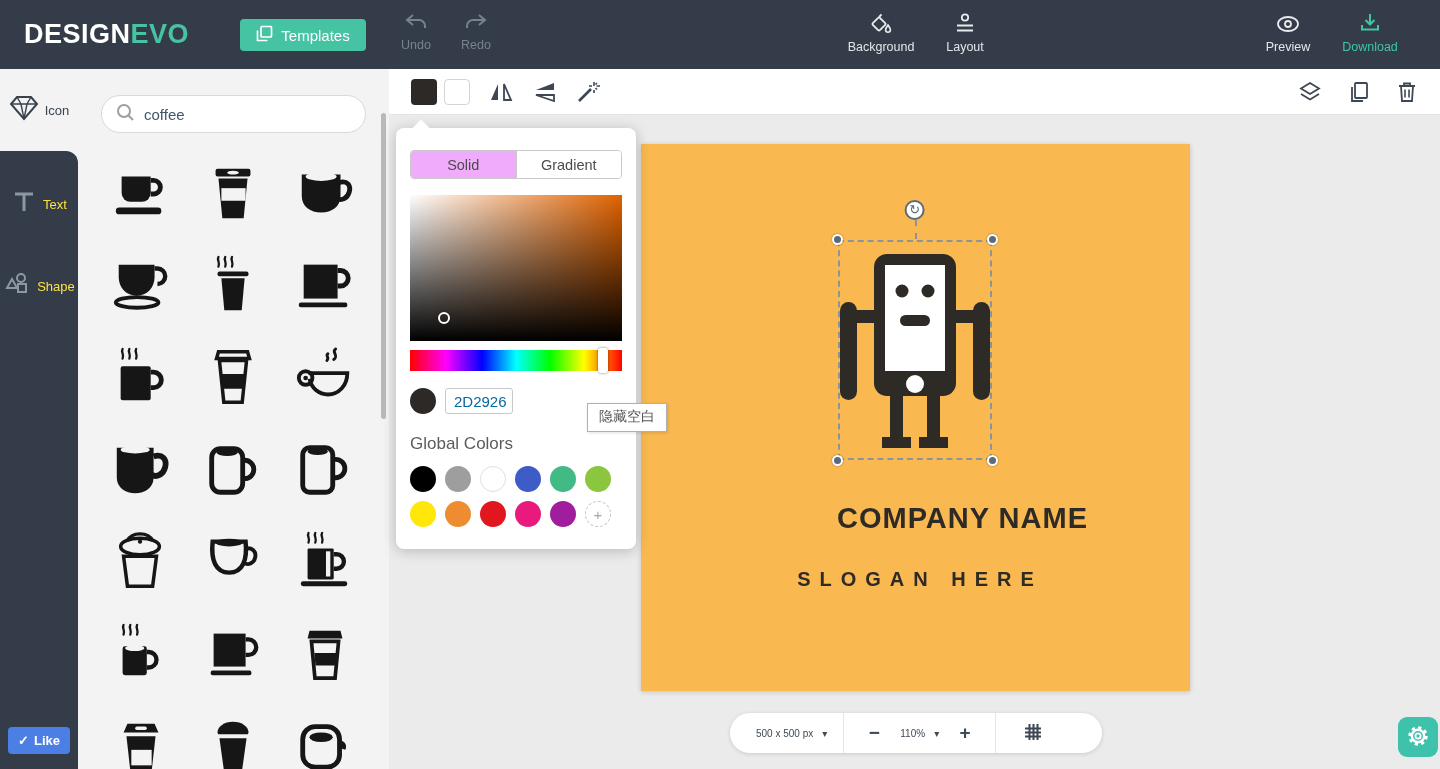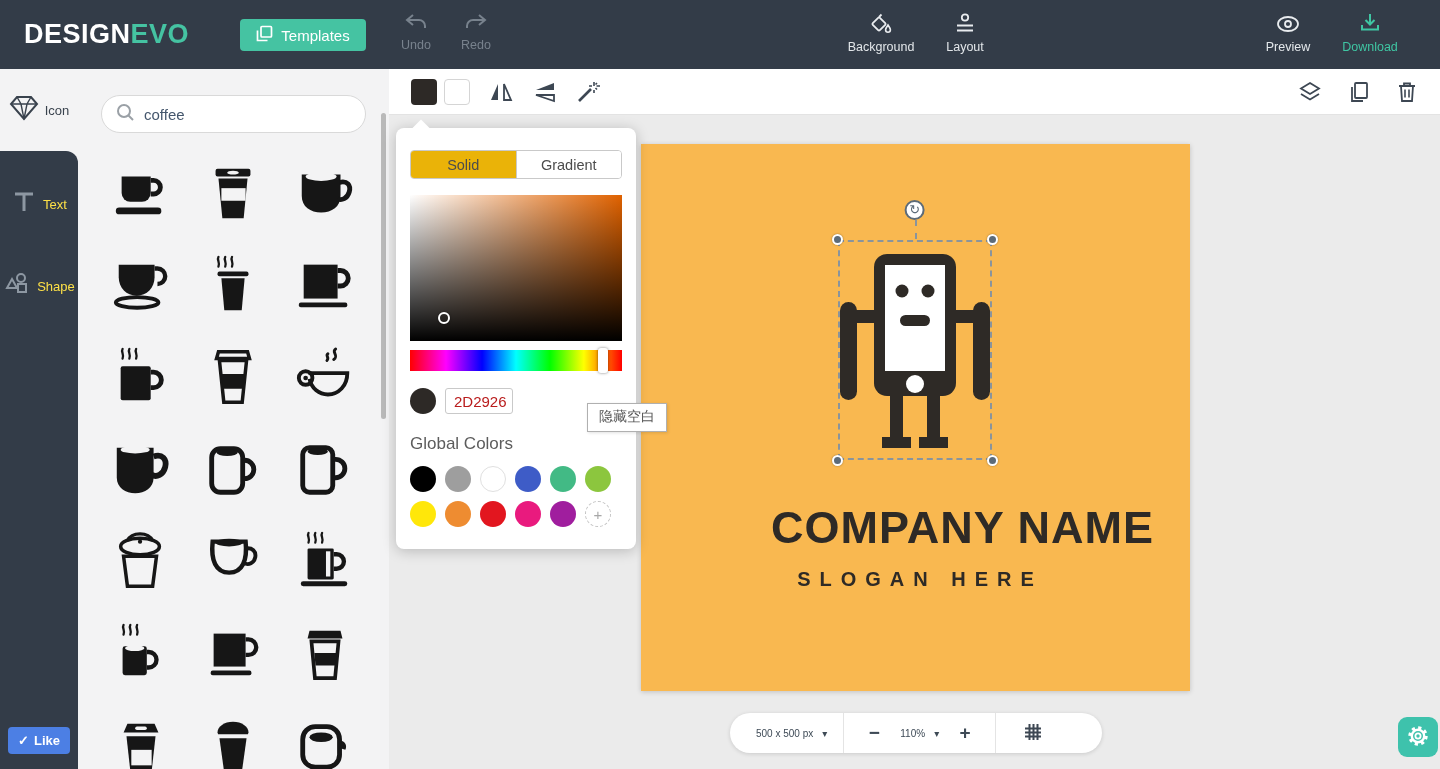--- a/index.html
+++ b/index.html
@@ -51,21 +51,21 @@
                  display:flex; align-items:center; padding:0 22px; }
   .swatch { width:26px; height:26px; border-radius:4px; cursor:pointer; }
   .swatch.fill { background:#2d2926; }
   .swatch.outline { background:#fff; border:1px solid #d5d5d5; margin-left:7px; }
   .ot-icon { margin-left:18px; cursor:pointer; display:flex; align-items:center; }
   .ot-right { margin-left:auto; display:flex; gap:25px; align-items:center; }
   .ot-right .ot-icon { margin-left:0; }
 
   
   .canvas { position:absolute; left:252px; top:75px; width:549px; height:547px; background:#f9b850; box-shadow:0 1px 5px rgba(0,0,0,.18); }
-  .company { position:absolute; left:0; top:358px; width:643px; text-align:center; font-size:45px; font-weight:bold;
+  .company { position:absolute; left:0; top:358px; width:643px; text-align:center; font-size:29px; font-weight:bold;
              letter-spacing:1px; color:#2e2a26; }
   .slogan { position:absolute; left:0; top:424px; width:549px; text-align:center; font-size:20px; font-weight:bold;
             letter-spacing:9px; color:#2e2a26; text-indent:9px; }
 
   
   .sel { position:absolute; left:197px; top:96px; width:154px; height:220px; }
   .sel-frame { position:absolute; inset:0; border:2px dashed #8a949c; }
   .handle { position:absolute; width:11px; height:11px; border-radius:50%; background:#5c6b79; border:2px solid #fff;
             box-shadow:0 0 2px rgba(0,0,0,.4); cursor:pointer; }
   .h-tl { left:-6px; top:-6px; } .h-tr { right:-6px; top:-6px; }
@@ -74,33 +74,33 @@
   .rot-handle { position:absolute; left:50%; top:-40px; transform:translateX(-52%); width:20px; height:20px; border-radius:50%;
                 background:#fff; border:2px solid #5c6b79; color:#5c6b79; font-size:13px; line-height:16px; text-align:center; cursor:pointer; }
   .robot { position:absolute; left:0; top:0; }
 
   
   .popup { position:absolute; left:7px; top:59px; width:240px; height:421px; background:#fff; border-radius:8px;
            box-shadow:0 2px 14px rgba(0,0,0,.22); padding:14px; z-index:40; }
   .popup::before { content:""; position:absolute; left:19px; top:-6px; width:12px; height:12px; background:#fff; transform:rotate(45deg); }
   .cp-tabs { display:flex; height:29px; border:1px solid #c9c9c9; border-radius:4px; overflow:hidden; margin-top:8px; }
   .cp-tab { flex:1; display:flex; align-items:center; justify-content:center; font-size:14.5px; color:#4c4c4c; cursor:pointer; background:#fff; }
-  .cp-tab.active { background:#eab308; }
+  .cp-tab.active { background:#f0abfc; }
   .cp-tab + .cp-tab { border-left:1px solid #c9c9c9; }
   .sat-area { position:relative; margin-top:16px; height:146px; cursor:crosshair;
               background:linear-gradient(to top,#000,rgba(0,0,0,0)),linear-gradient(to right,#fff,rgba(255,255,255,0)),#e06200; }
   .sat-cursor { position:absolute; left:13%; top:80%; width:12px; height:12px; border:2px solid #fff; border-radius:50%;
                 box-shadow:0 0 2px rgba(0,0,0,.5); }
   .hue-bar { position:relative; margin-top:9px; height:21px; cursor:pointer;
              background:linear-gradient(to right,#ff0000 0%,#ff00ff 17%,#0000ff 34%,#00ffff 50%,#00ff00 66%,#ffff00 82%,#ff0000 100%); }
   .hue-handle { position:absolute; left:calc(91% - 5px); top:-2px; width:10px; height:25px; background:#fff; border-radius:3px;
                 box-shadow:0 0 3px rgba(0,0,0,.5); }
   .hex-row { margin-top:17px; display:flex; align-items:center; gap:9px; }
   .cur-swatch { width:26px; height:26px; border-radius:50%; background:#2d2926; }
-  .hex-input { width:68px; height:26px; border:1px solid #c9c9c9; border-radius:3px; font-size:15px; color:#b91c1c;
+  .hex-input { width:68px; height:26px; border:1px solid #c9c9c9; border-radius:3px; font-size:15px; color:#0369a1;
                padding:0 0 0 8px; outline:none; font-family:inherit; }
   .gc-label { margin-top:20px; font-size:17px; color:#5c5c5c; }
   .gc-grid { margin-top:12px; display:grid; grid-template-columns:repeat(6,26px); gap:9px; }
   .gswatch { width:26px; height:26px; border-radius:50%; cursor:pointer; }
   .gswatch.white { border:1px solid #e0e0e0; }
   .gc-add { width:26px; height:26px; border-radius:50%; border:1.5px dashed #c3c3c3; color:#a7a7a7; font-size:15px;
             display:flex; align-items:center; justify-content:center; cursor:pointer; background:#fff; }
 
   
   .tooltip { position:absolute; left:198px; top:334px; background:#fff; border:1px solid #b0b0b0; padding:4px 11px 5px;

